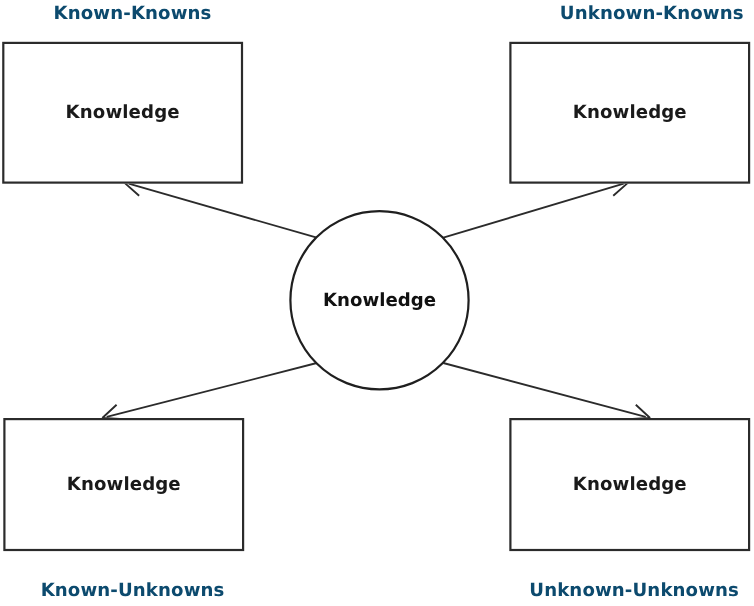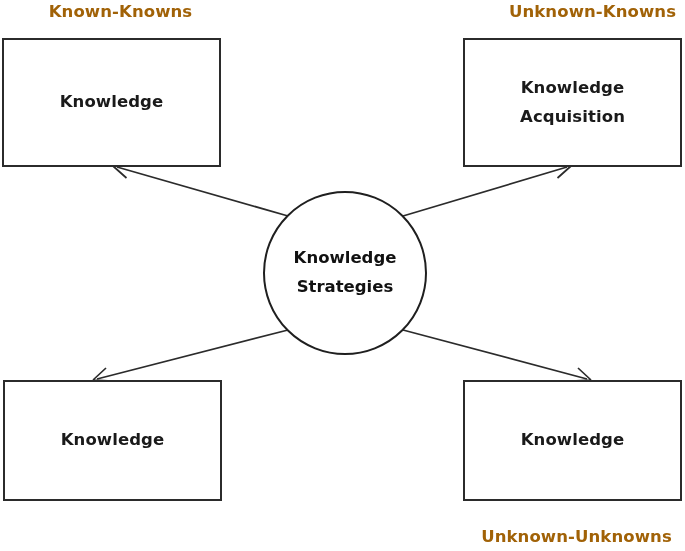--- a/index.html
+++ b/index.html
@@ -45,21 +45,21 @@
   }
   #box-top-left    { left: 2px;   top: 38px;  width: 219px; height: 129px; }
   #box-top-right   { left: 463px; top: 38px;  width: 219px; height: 129px; }
   #box-bottom-left { left: 3px;   top: 380px; width: 219px; height: 121px; }
   #box-bottom-right{ left: 463px; top: 380px; width: 219px; height: 121px; }
 
   .corner-label {
     position: absolute;
     font-size: 16.5px;
     font-weight: bold;
-    color: #a16207;
+    color: #0c4a6e;
     white-space: nowrap;
     text-align: center;
     letter-spacing: 0.1px;
   }
   #label-known-knowns       { left: 0px;   top: 2px;   width: 241px; }
   #label-unknown-knowns     { left: 472px; top: 2px;   width: 241px; text-align: center; }
   #label-known-unknowns     { left: 0px;   top: 527px; width: 241px; }
   #label-unknown-unknowns   { left: 456px; top: 527px; width: 241px; }
 
   .center-circle {
@@ -111,37 +111,36 @@
 
       <g>
         <line x1="403" y1="330" x2="587" y2="379"></line>
         <path d="M 591 380 L 571 381 M 591 380 L 578 368" stroke-width="1.7" fill="none"></path>
       </g>
     </g>
   </svg>
 
   <div class="corner-label" id="label-known-knowns">Known-Knowns</div>
   <div class="corner-label" id="label-unknown-knowns">Unknown-Knowns</div>
+  <div class="corner-label" id="label-known-unknowns">Known-Unknowns</div>
   <div class="corner-label" id="label-unknown-unknowns">Unknown-Unknowns</div>
 
   <div class="quad-box" id="box-top-left">
     <div class="line">Knowledge</div>
   </div>
 
   <div class="quad-box" id="box-top-right">
     <div class="line">Knowledge</div>
-    <div class="line">Acquisition</div>
   </div>
 
   <div class="quad-box" id="box-bottom-left">
     <div class="line">Knowledge</div>
   </div>
 
   <div class="quad-box" id="box-bottom-right">
     <div class="line">Knowledge</div>
   </div>
 
   <div class="center-circle">
     <div class="line">Knowledge</div>
-    <div class="line">Strategies</div>
   </div>
 
 </div>
 
 </body></html>

